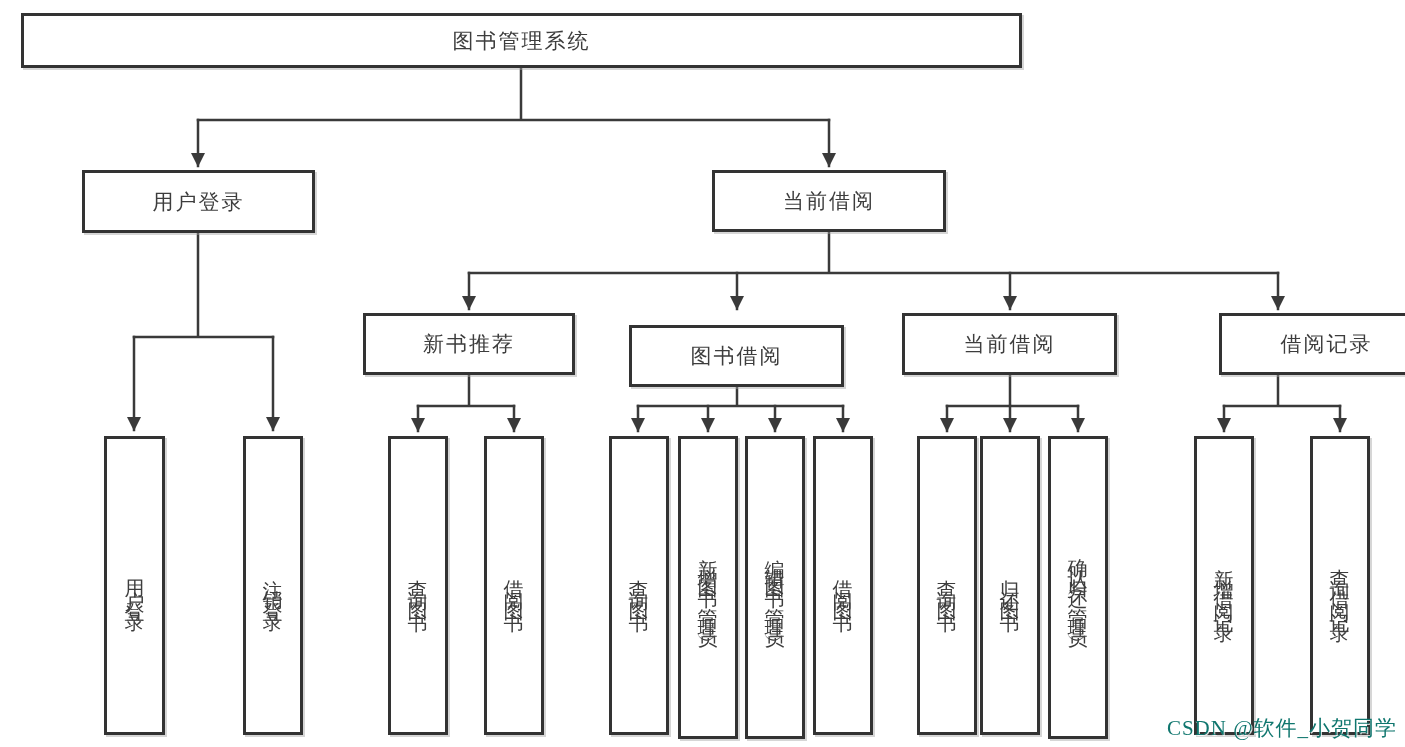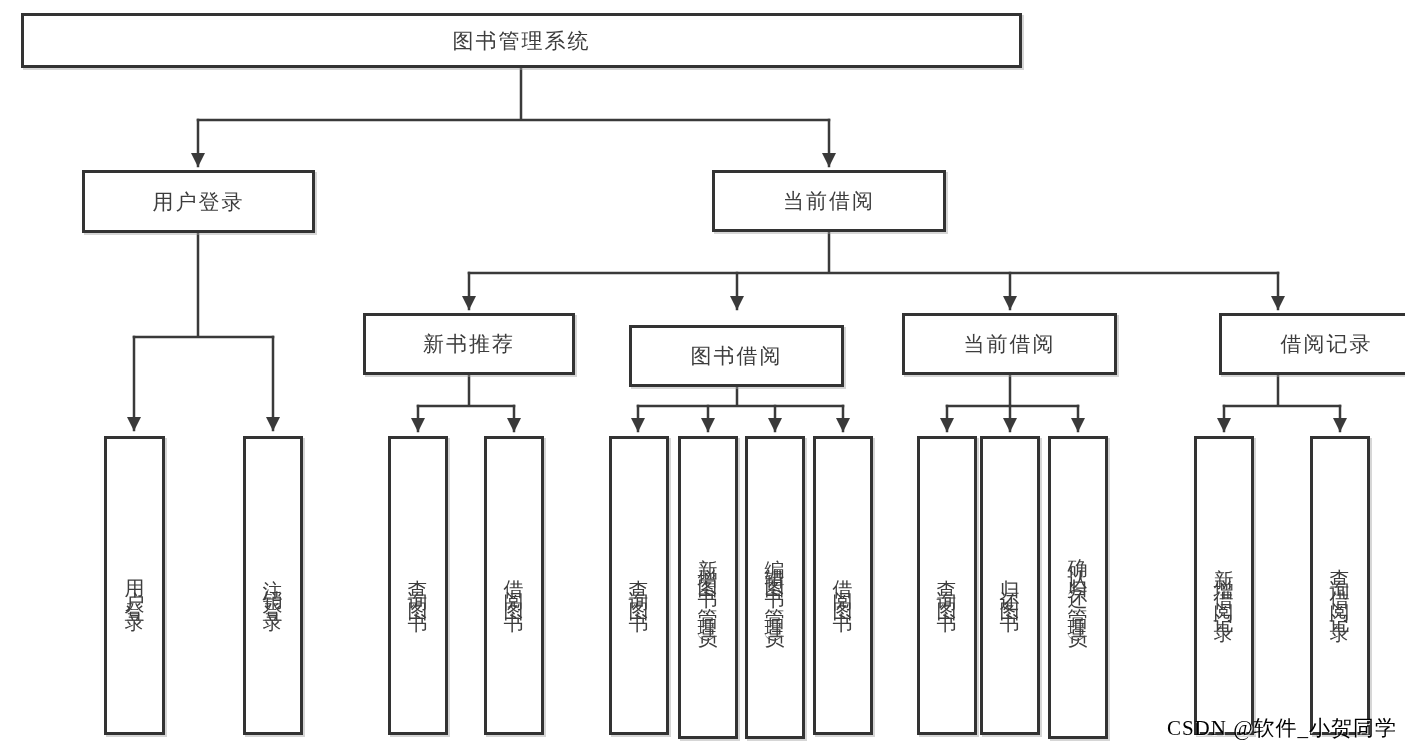--- a/index.html
+++ b/index.html
@@ -38,21 +38,21 @@
     font-size:20px;
     letter-spacing:11px;
     line-height:54px;
   }
   .watermark {
     position:absolute;
     right:8px;
     bottom:5px;
     font-size:21px;
     letter-spacing:1px;
-    color:#000000;
+    color:#0f766e;
     text-shadow:1px 1px 0 rgba(255,255,255,0.85);
     z-index:5;
     white-space:nowrap;
   }
 </style>
 </head>
 <body>
 
 <div class="stage">
 

